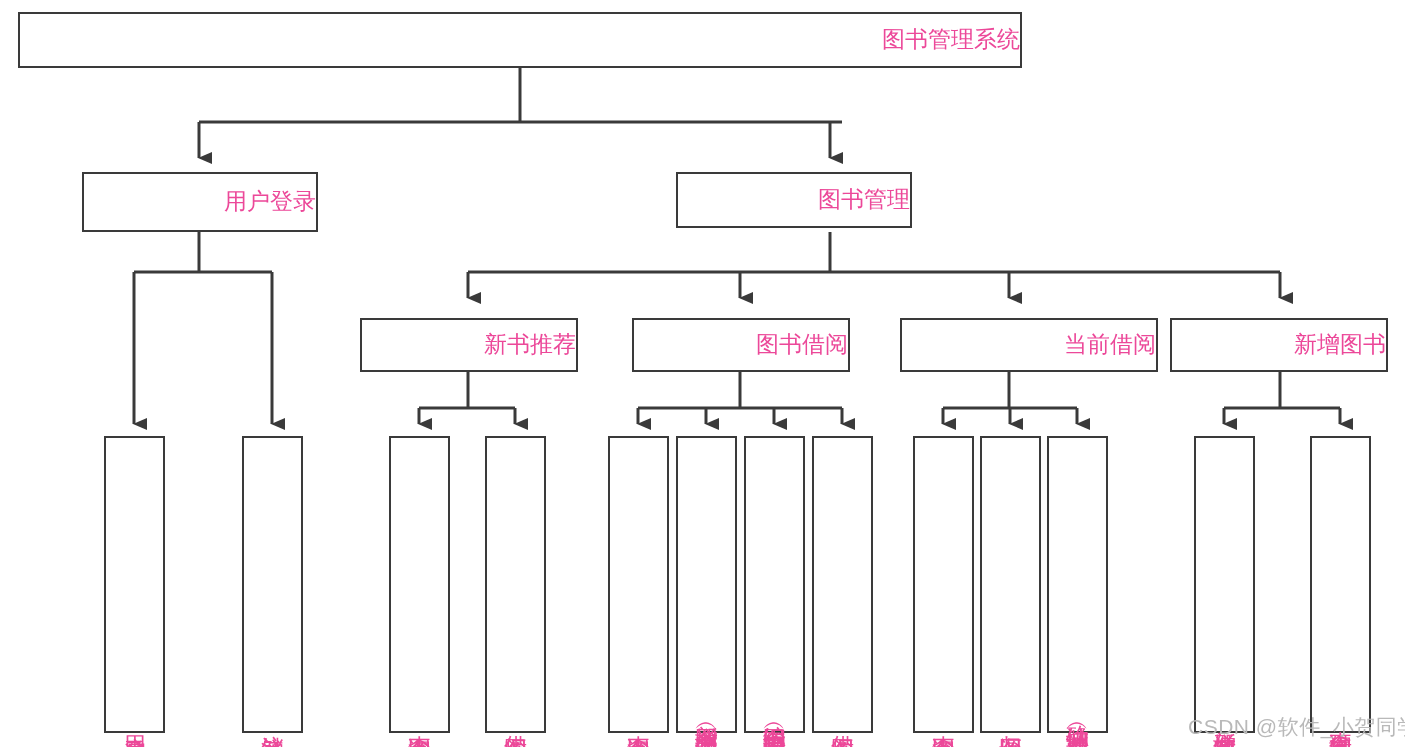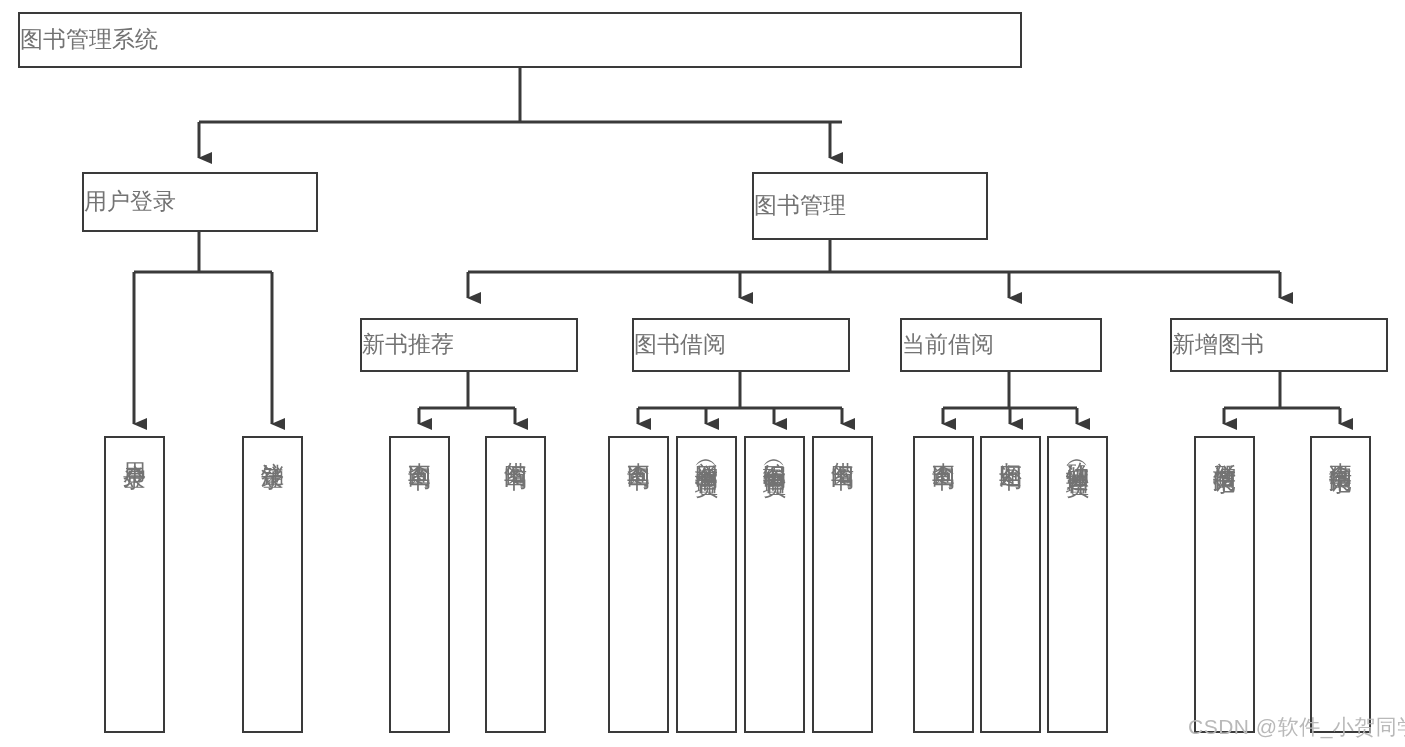--- a/index.html
+++ b/index.html
@@ -25,23 +25,23 @@
     height: 747px;
     pointer-events: none;
   }
   .node {
     position: absolute;
     box-sizing: border-box;
     border: 2px solid #3a3a3a;
     background: #ffffff;
     display: flex;
     align-items: center;
-    justify-content: flex-start;
+    justify-content: flex-end;
     text-align: center;
-    color: #737373;
+    color: #ec4899;
     z-index: 2;
   }
   .node.h {
     font-size: 23px;
     line-height: 1.2;
   }
   .node.v {
     font-size: 23px;
     line-height: 1.25;
     writing-mode: vertical-rl;
@@ -123,31 +123,31 @@
     </g>
   </svg>
 
   <div class="node h" style="left:18px; top:12px; width:1004px; height:56px;">
     <span class="lbl">图书管理系统</span>
   </div>
 
   <div class="node h" style="left:82px; top:172px; width:236px; height:60px;">
     <span class="lbl">用户登录</span>
   </div>
-  <div class="node h" style="left:752px; top:172px; width:236px; height:68px;">
+  <div class="node h" style="left:676px; top:172px; width:236px; height:56px;">
     <span class="lbl">图书管理</span>
   </div>
 
   <div class="node h" style="left:360px; top:318px; width:218px; height:54px;">
     <span class="lbl">新书推荐</span>
   </div>
   <div class="node h" style="left:632px; top:318px; width:218px; height:54px;">
     <span class="lbl">图书借阅</span>
   </div>
-  <div class="node h" style="left:900px; top:318px; width:202px; height:54px;">
+  <div class="node h" style="left:900px; top:318px; width:258px; height:54px;">
     <span class="lbl">当前借阅</span>
   </div>
   <div class="node h" style="left:1170px; top:318px; width:218px; height:54px;">
     <span class="lbl">新增图书</span>
   </div>
 
   <div class="node v" style="left:104px; top:436px; width:61px; height:297px;">
     <span class="lbl">用户登录</span>
   </div>
   <div class="node v" style="left:242px; top:436px; width:61px; height:297px;">

